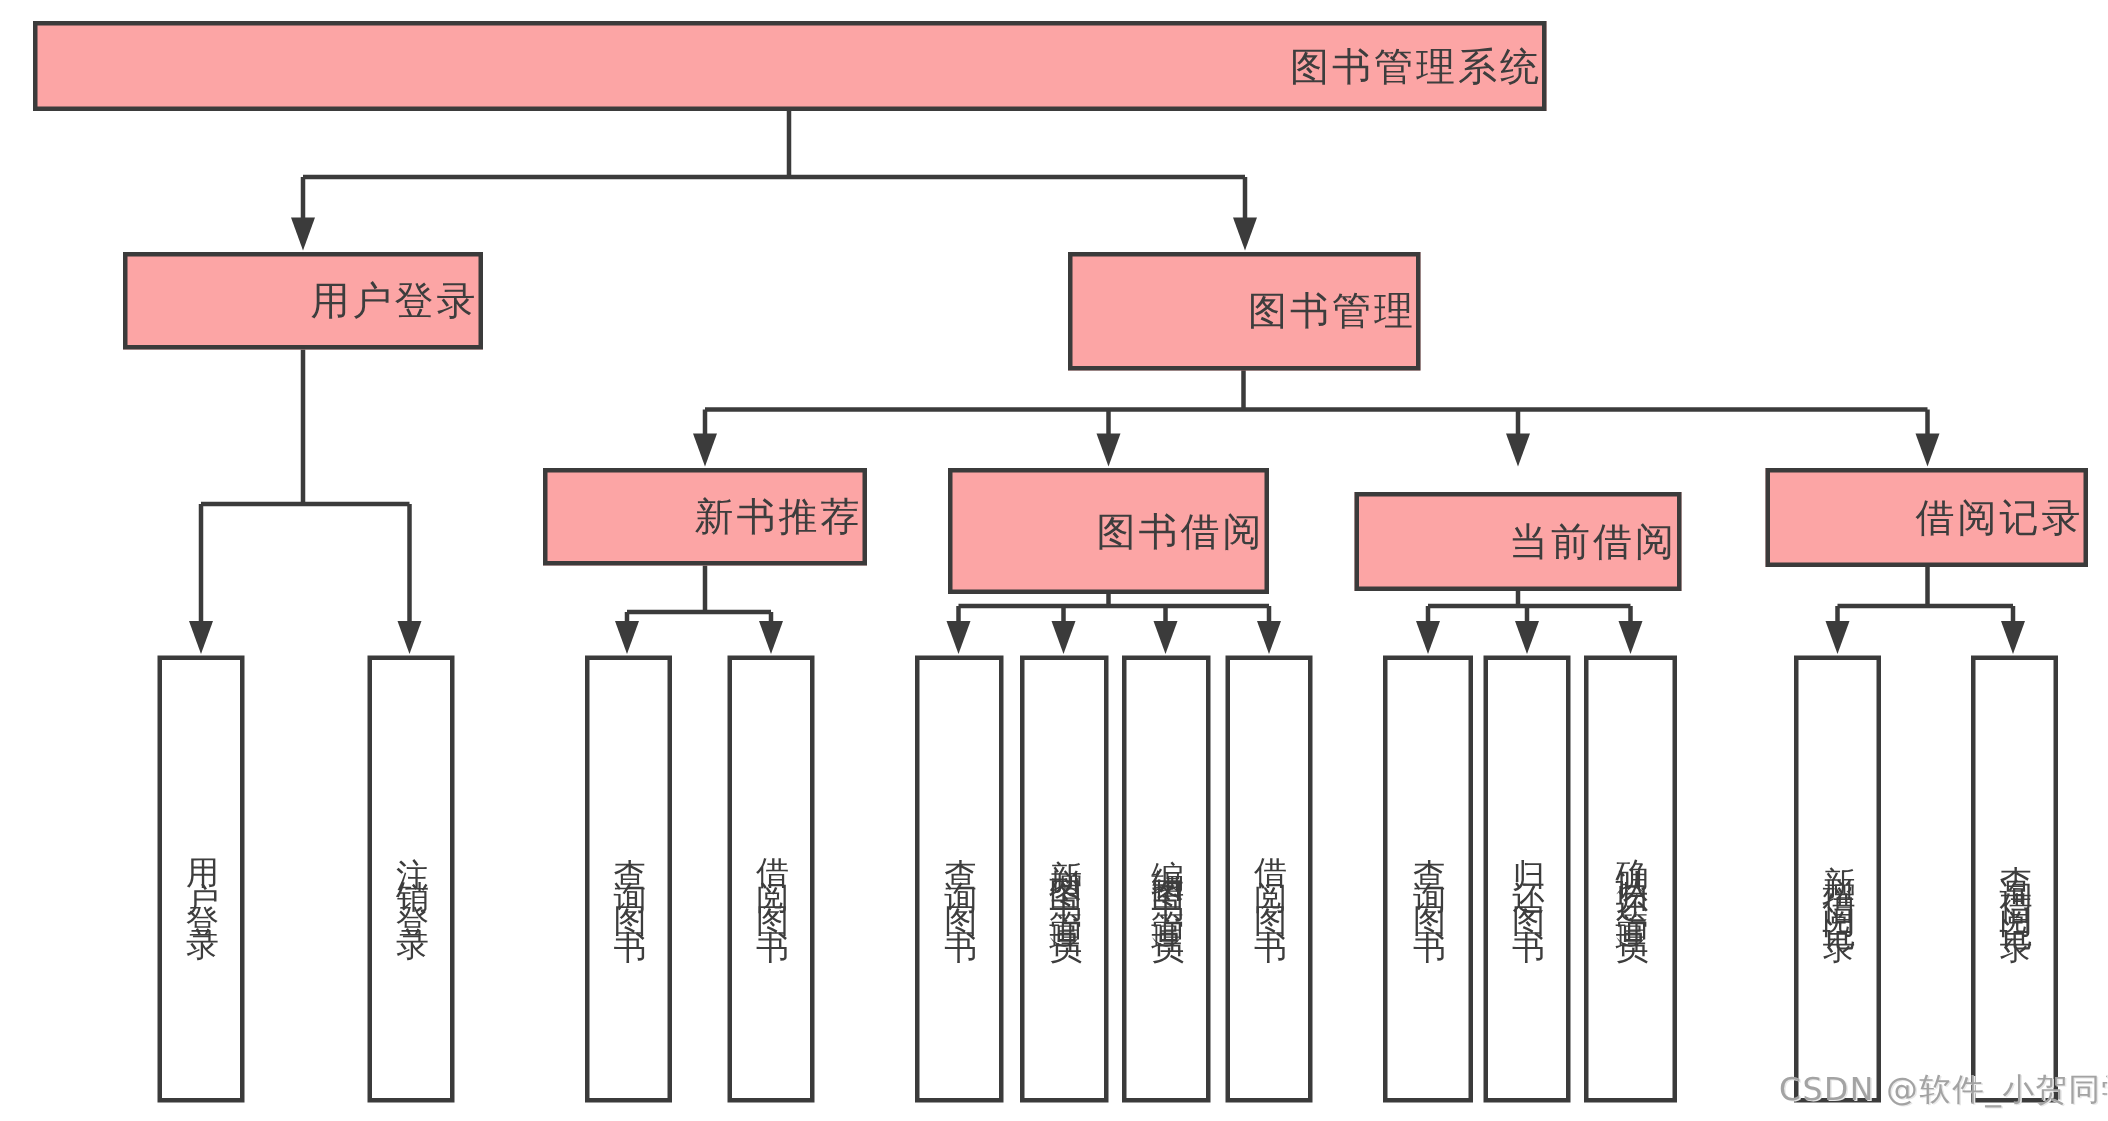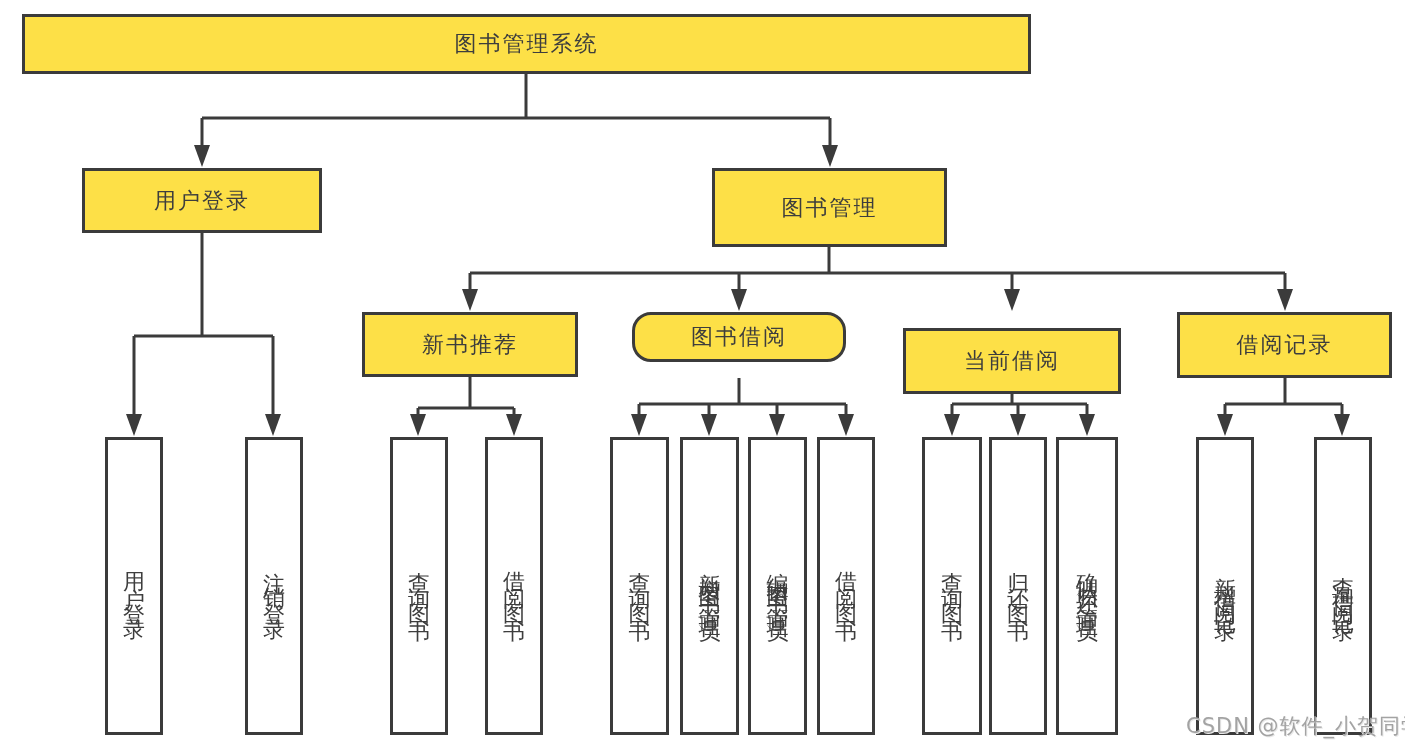--- a/index.html
+++ b/index.html
@@ -13,26 +13,26 @@
   }
   #connectors {
     position: absolute;
     left: 0; top: 0;
     width: 1405px; height: 747px;
   }
   .node {
     position: absolute;
     box-sizing: border-box;
     border: 3px solid #3b3b3b;
-    background: #fde047;
+    background: #fca5a5;
     display: flex;
     align-items: center;
-    justify-content: center;
+    justify-content: flex-end;
     color: #3d3d3d;
-    font-size: 22px;
+    font-size: 26px;
     letter-spacing: 2px;
     z-index: 2;
   }
   .leaf {
     position: absolute;
     box-sizing: border-box;
     border: 3px solid #3b3b3b;
     background: #ffffff;
     display: flex;
     align-items: center;
@@ -143,21 +143,21 @@
   <div class="node" style="left:82px; top:168px; width:240px; height:65px;">
     <span>用户登录</span>
   </div>
   <div class="node" style="left:712px; top:168px; width:235px; height:79px;">
     <span>图书管理</span>
   </div>
 
   <div class="node" style="left:362px; top:312px; width:216px; height:65px;">
     <span>新书推荐</span>
   </div>
-  <div class="node" style="left:632px; top:312px; width:214px; height:50px;border-radius:19px;">
+  <div class="node" style="left:632px; top:312px; width:214px; height:84px;">
     <span>图书借阅</span>
   </div>
   <div class="node" style="left:903px; top:328px; width:218px; height:66px;">
     <span>当前借阅</span>
   </div>
   <div class="node" style="left:1177px; top:312px; width:215px; height:66px;">
     <span>借阅记录</span>
   </div>
 
   <div class="leaf" style="left:105px; top:437px; width:58px; height:298px;">

